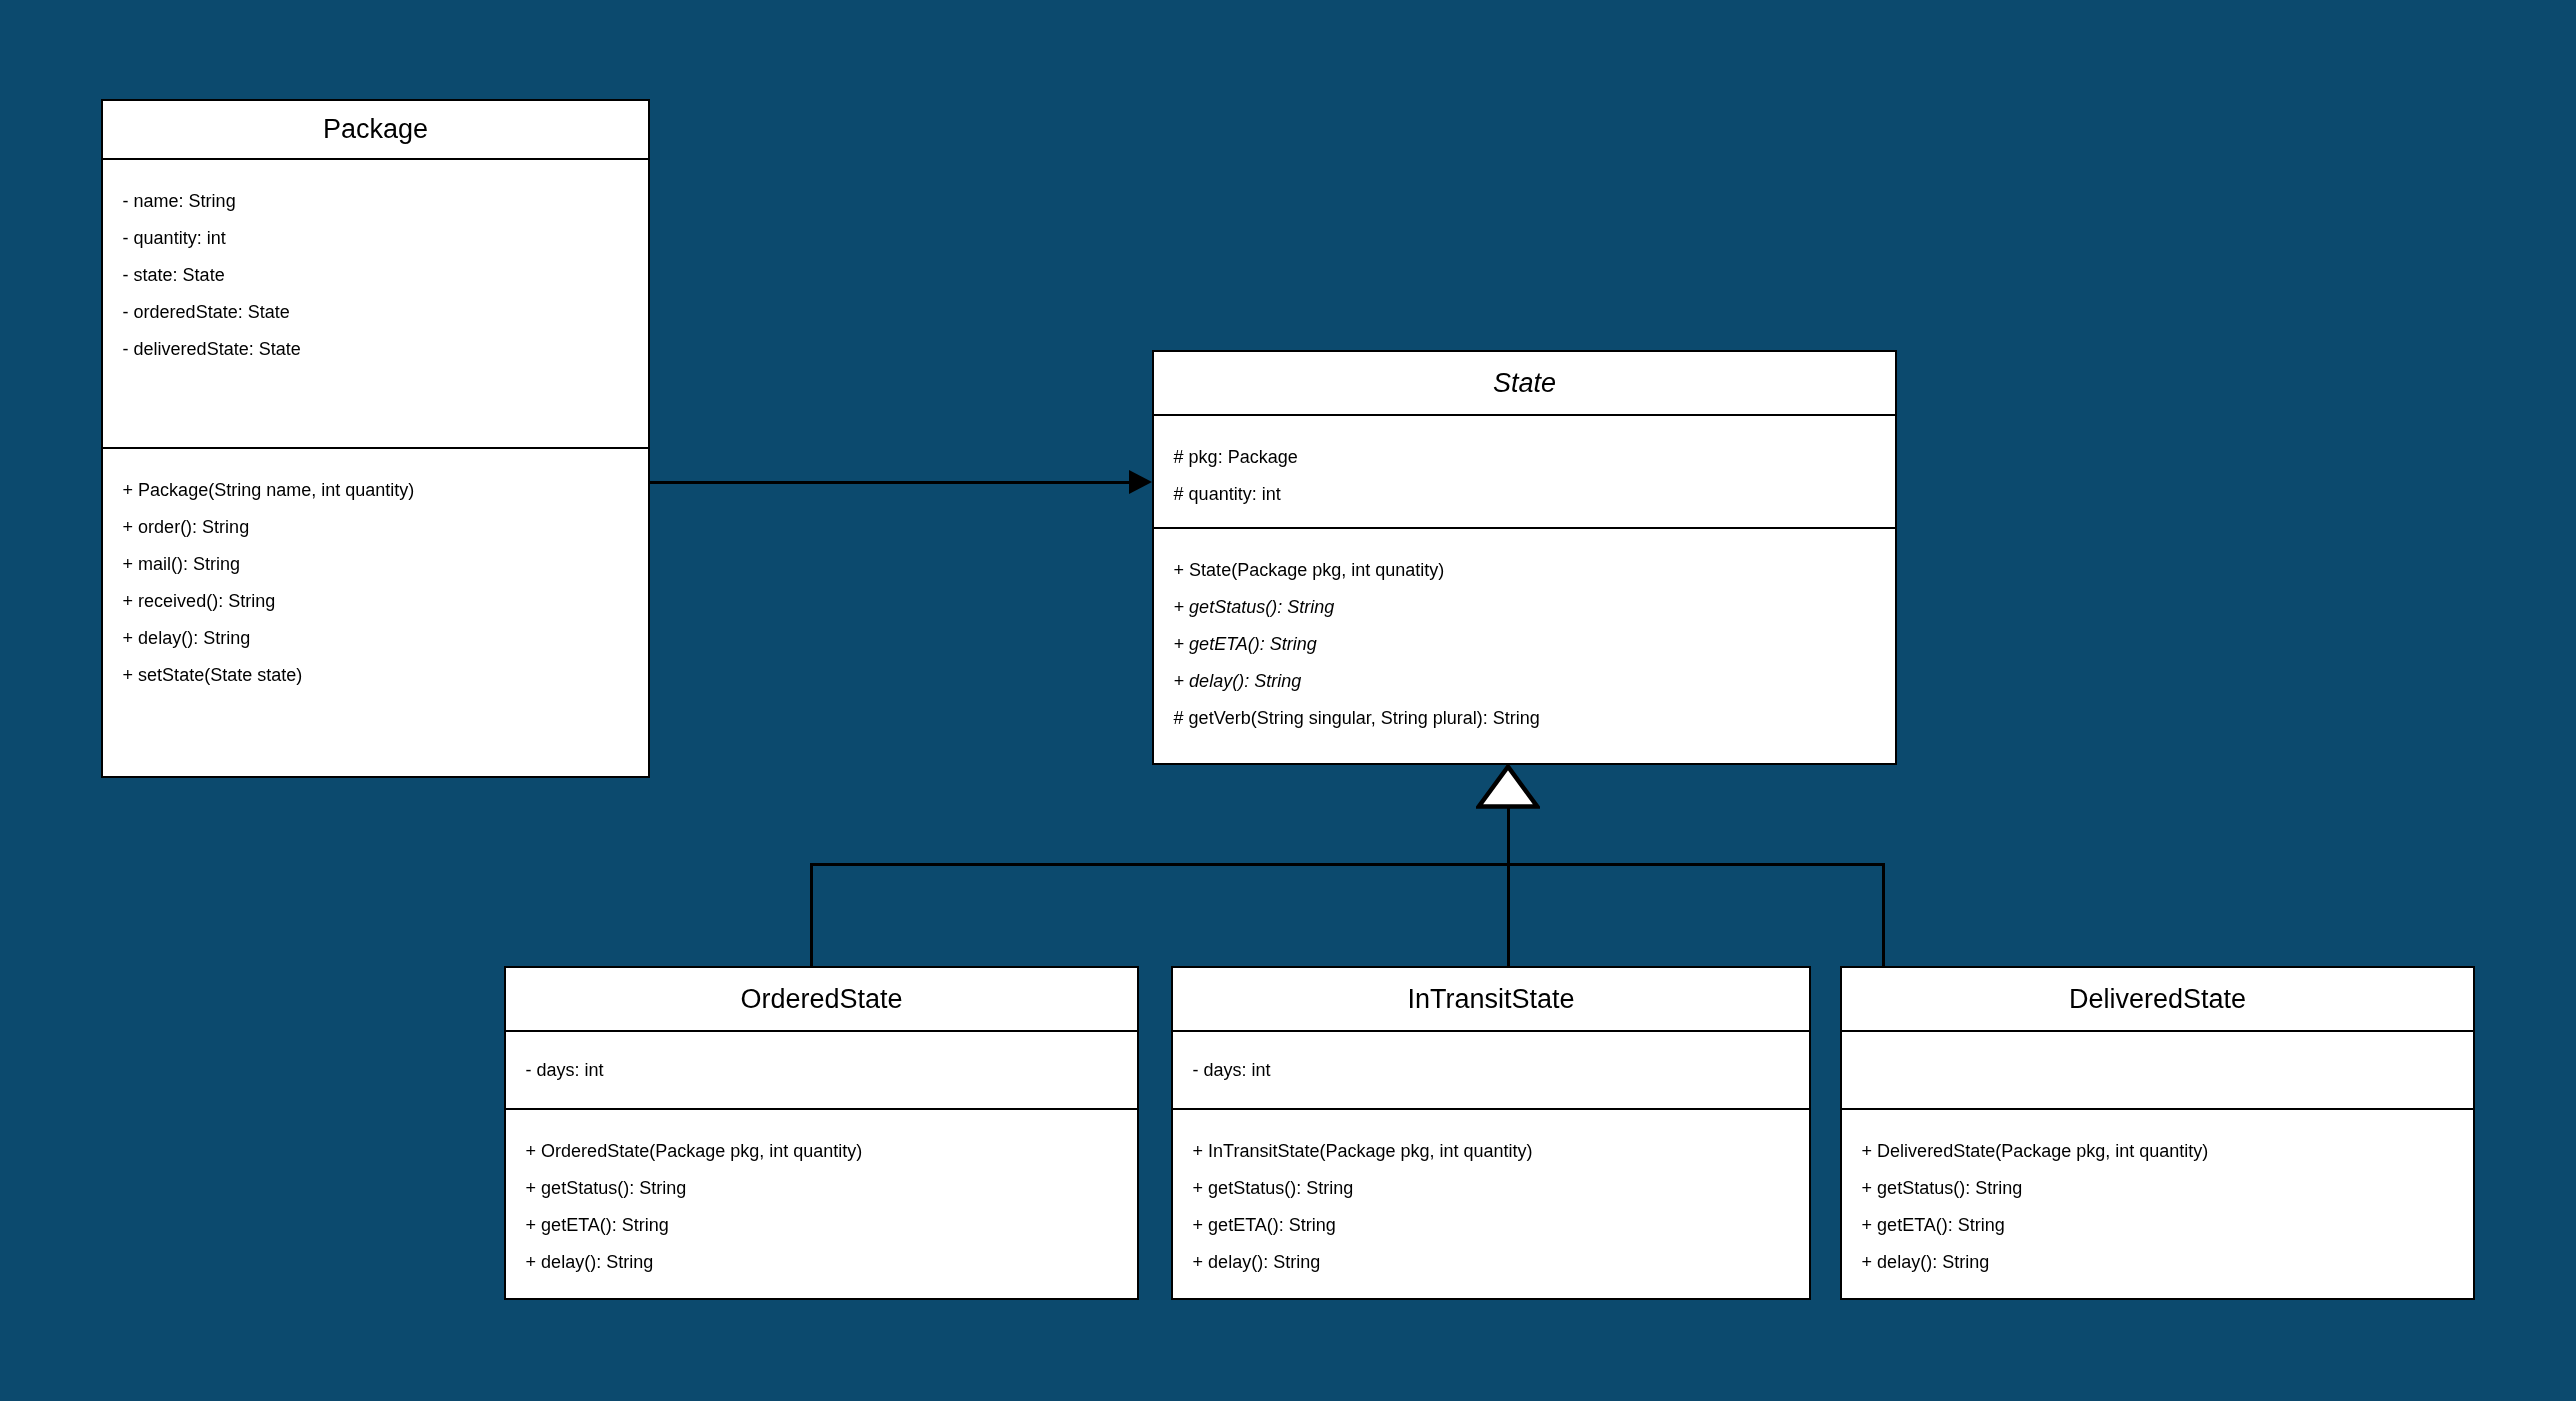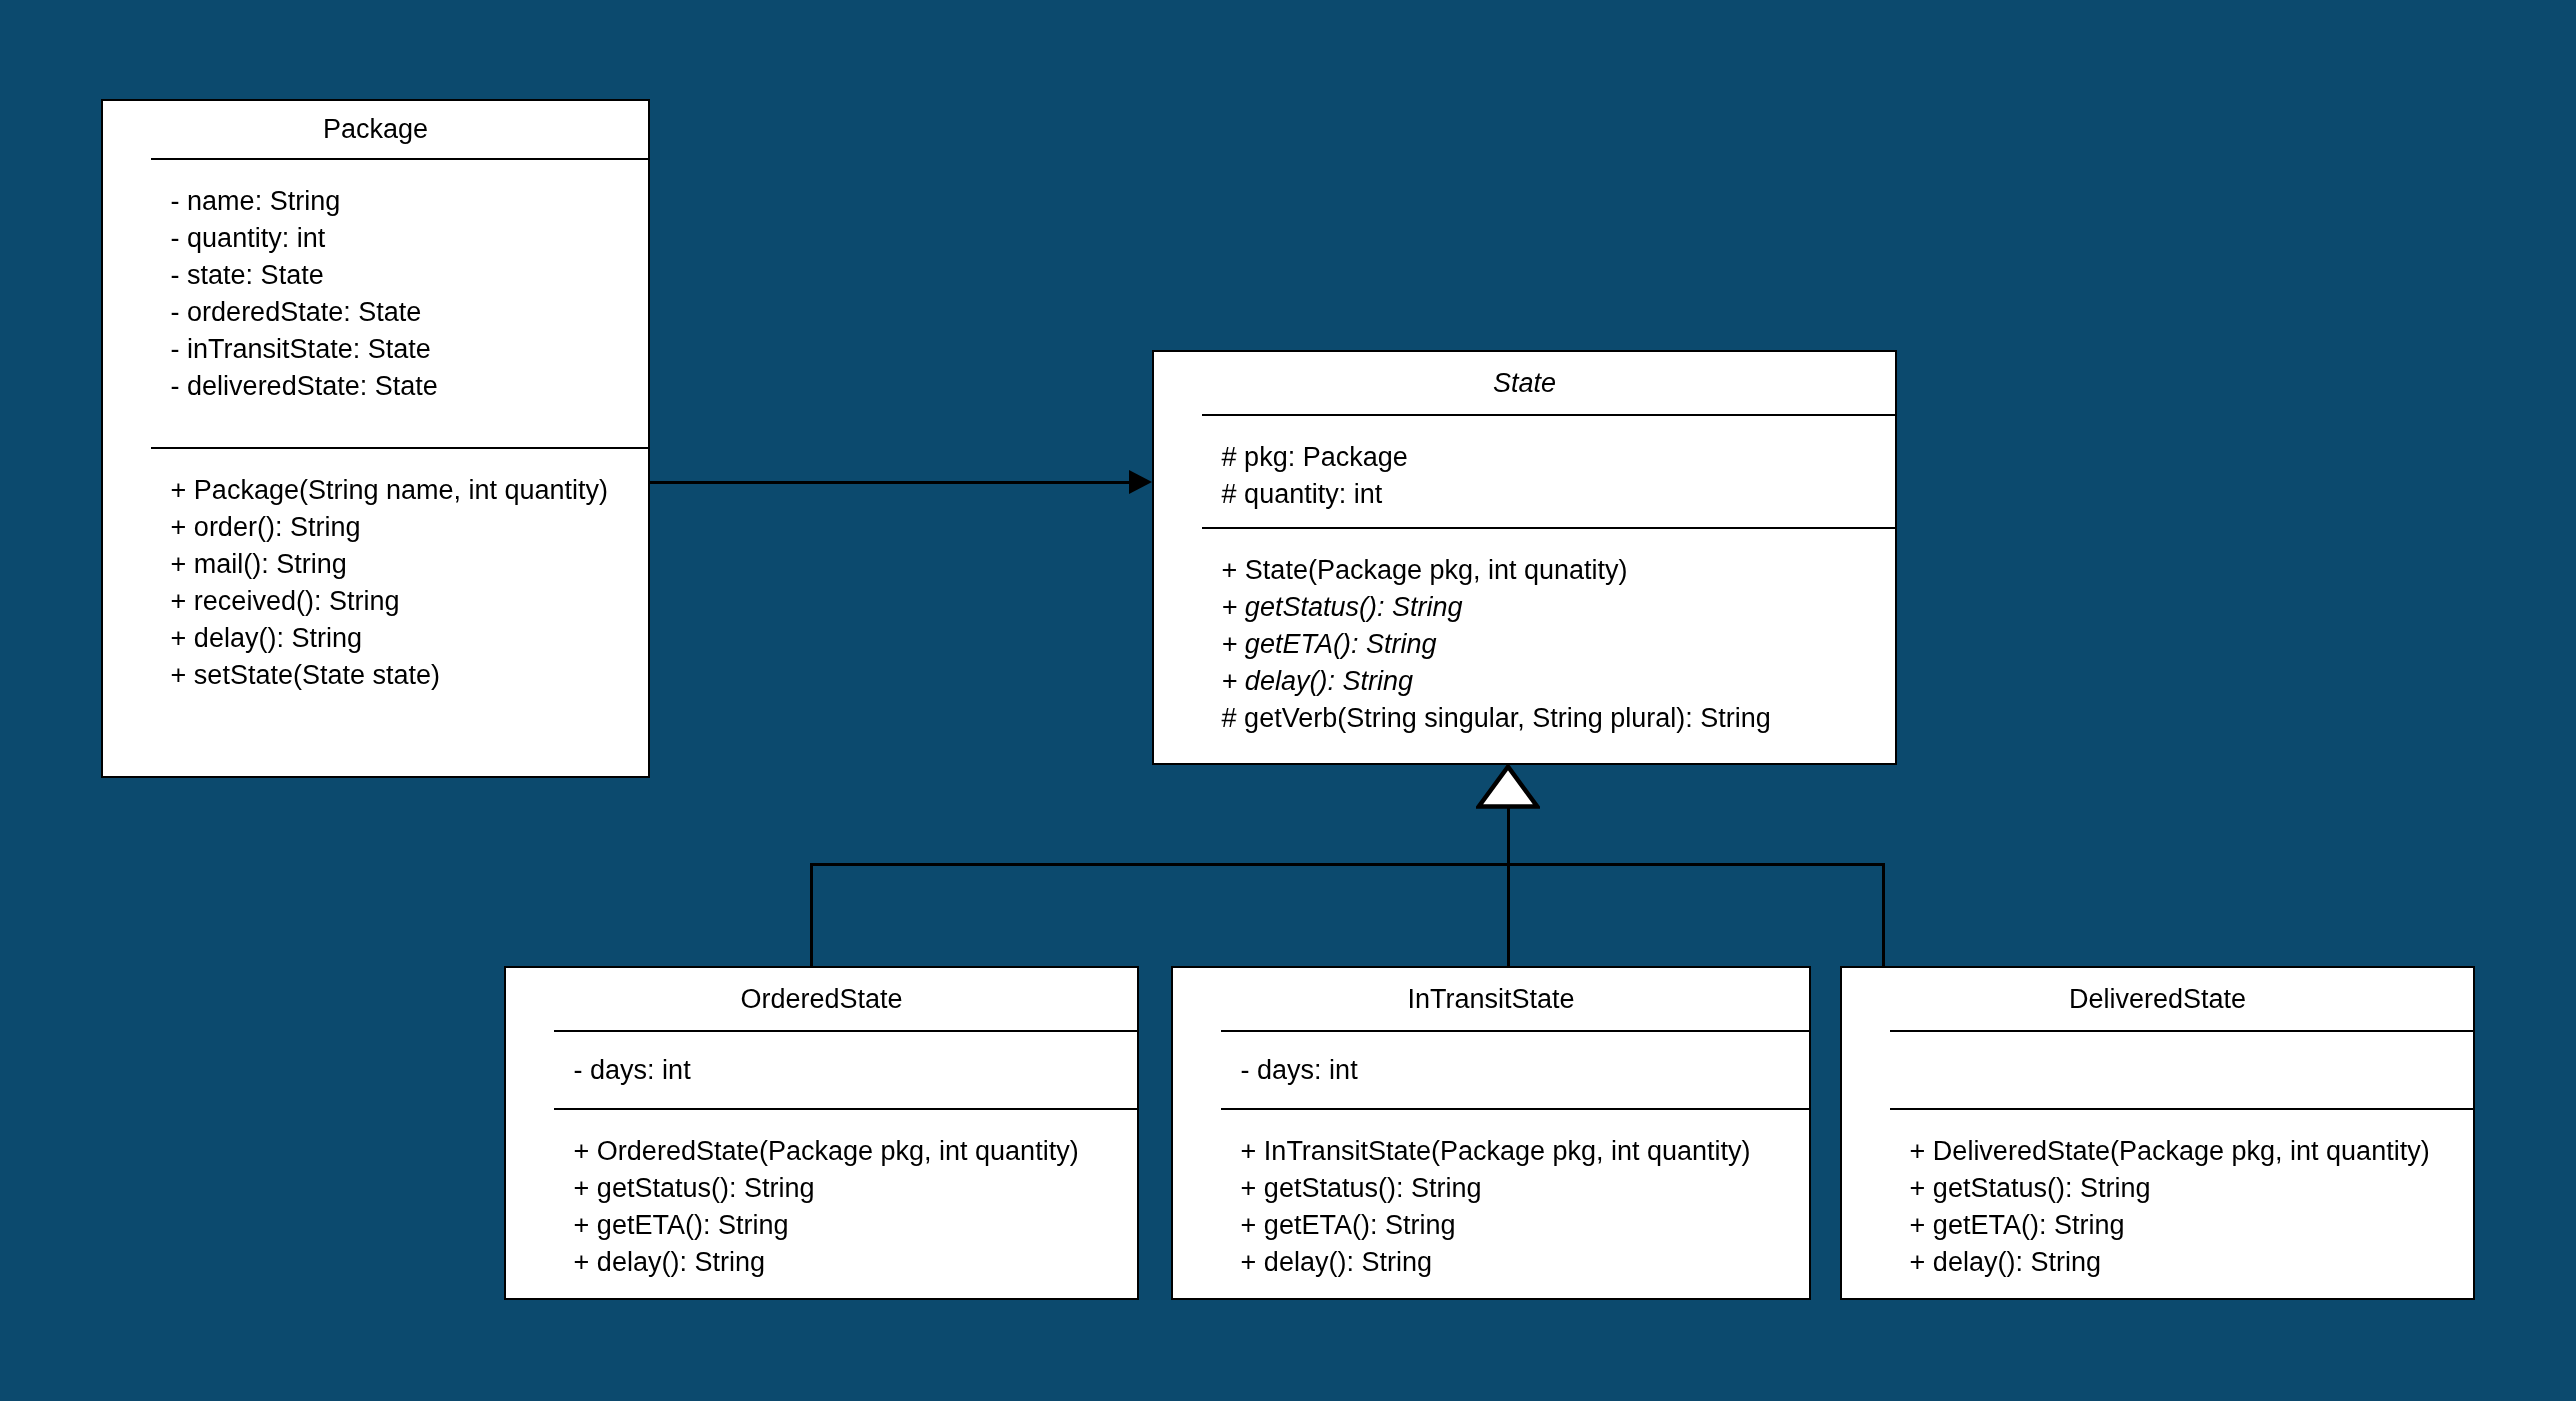--- a/index.html
+++ b/index.html
@@ -39,23 +39,22 @@
     line-height: 1.2;
     display: flex;
     align-items: center;
     justify-content: center;
   }
   .uml-header.abstract {
     font-style: italic;
   }
   .uml-members {
     padding: 23px 19.6px 12.5px 19.6px;
-    font-size: 27px;
+    font-size: 18px;
     line-height: 37px;
-    margin-left: 48px;
   }
   .uml-members.compact {
     padding-top: 19.6px;
   }
   .member-line {
     white-space: pre;
   }
   .member-line.abstract {
     font-style: italic;
   }
@@ -91,21 +90,20 @@
 
   <div class="uml-class" style="left:101px; top:99px; width:549px; height:679px;">
     <div class="uml-compartment uml-header" style="height:57px;">
       <span>Package</span>
     </div>
     <div class="uml-compartment uml-members" style="height:289px;">
       <div class="member-line">- name: String</div>
       <div class="member-line">- quantity: int</div>
       <div class="member-line">- state: State</div>
       <div class="member-line">- orderedState: State</div>
-      <div class="member-line">- inTransitState: State</div>
       <div class="member-line">- deliveredState: State</div>
     </div>
     <div class="uml-compartment uml-members" style="flex:1;">
       <div class="member-line">+ Package(String name, int quantity)</div>
       <div class="member-line">+ order(): String</div>
       <div class="member-line">+ mail(): String</div>
       <div class="member-line">+ received(): String</div>
       <div class="member-line">+ delay(): String</div>
       <div class="member-line">+ setState(State state)</div>
     </div>

